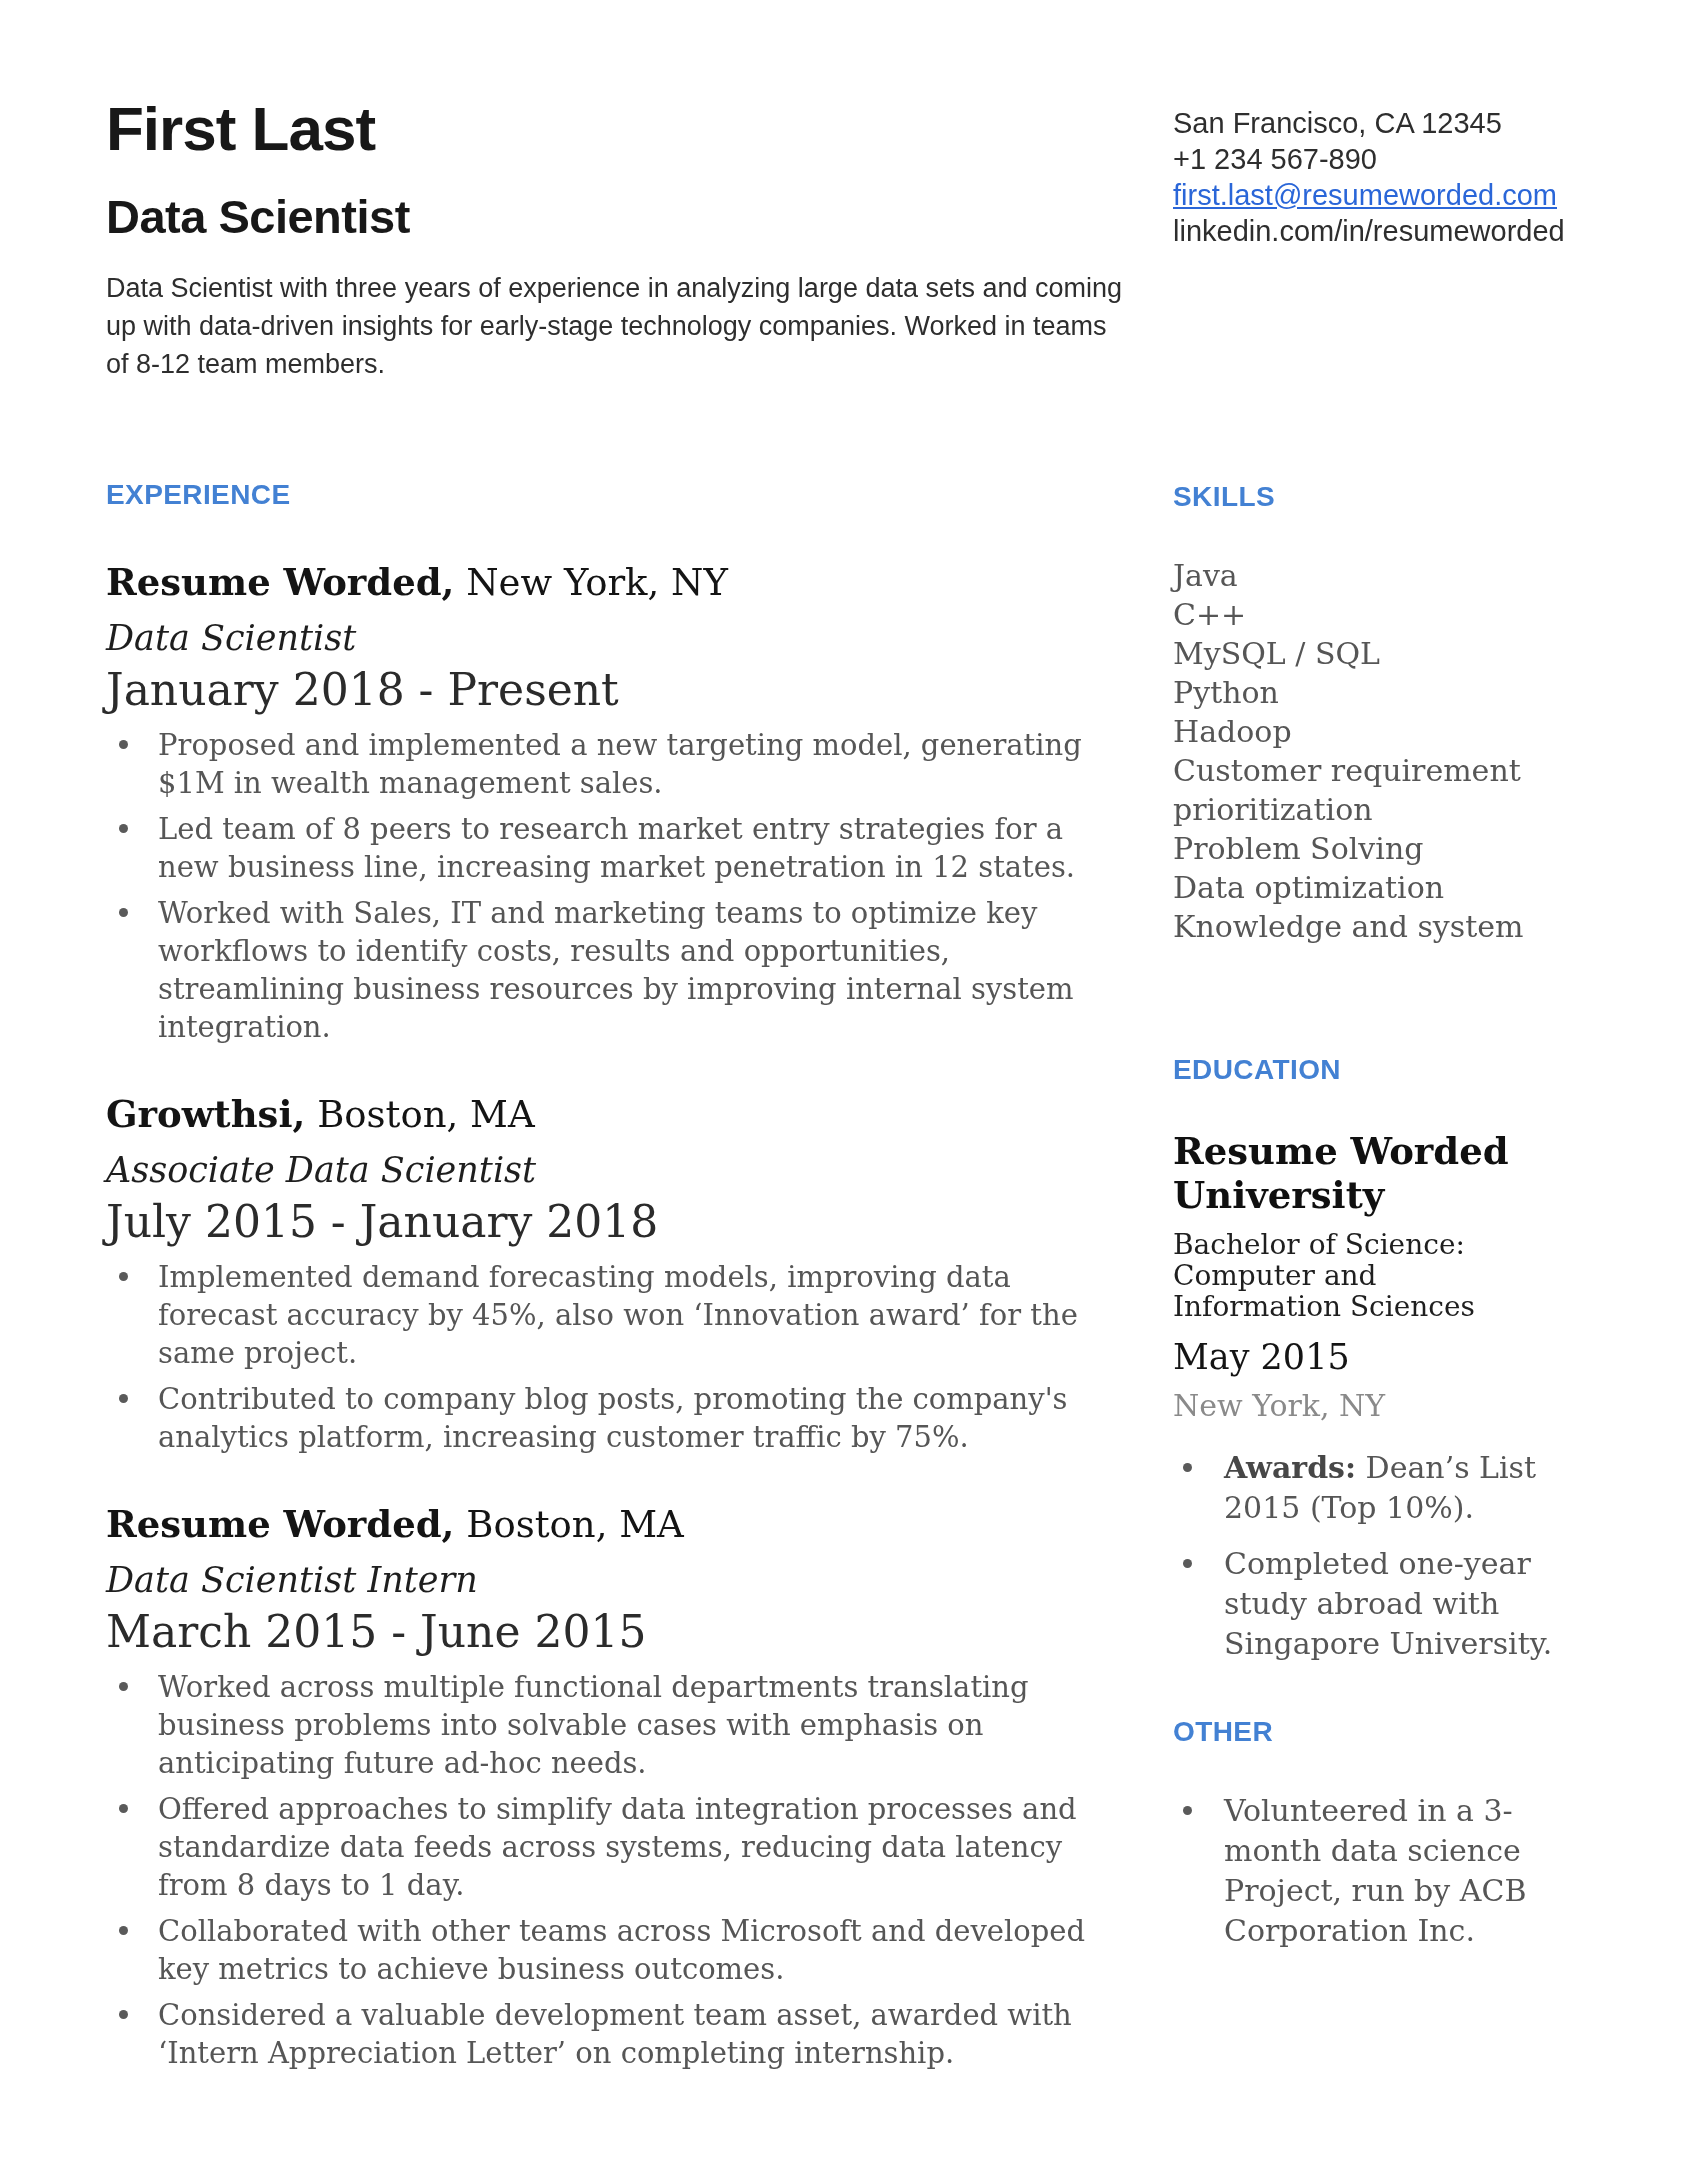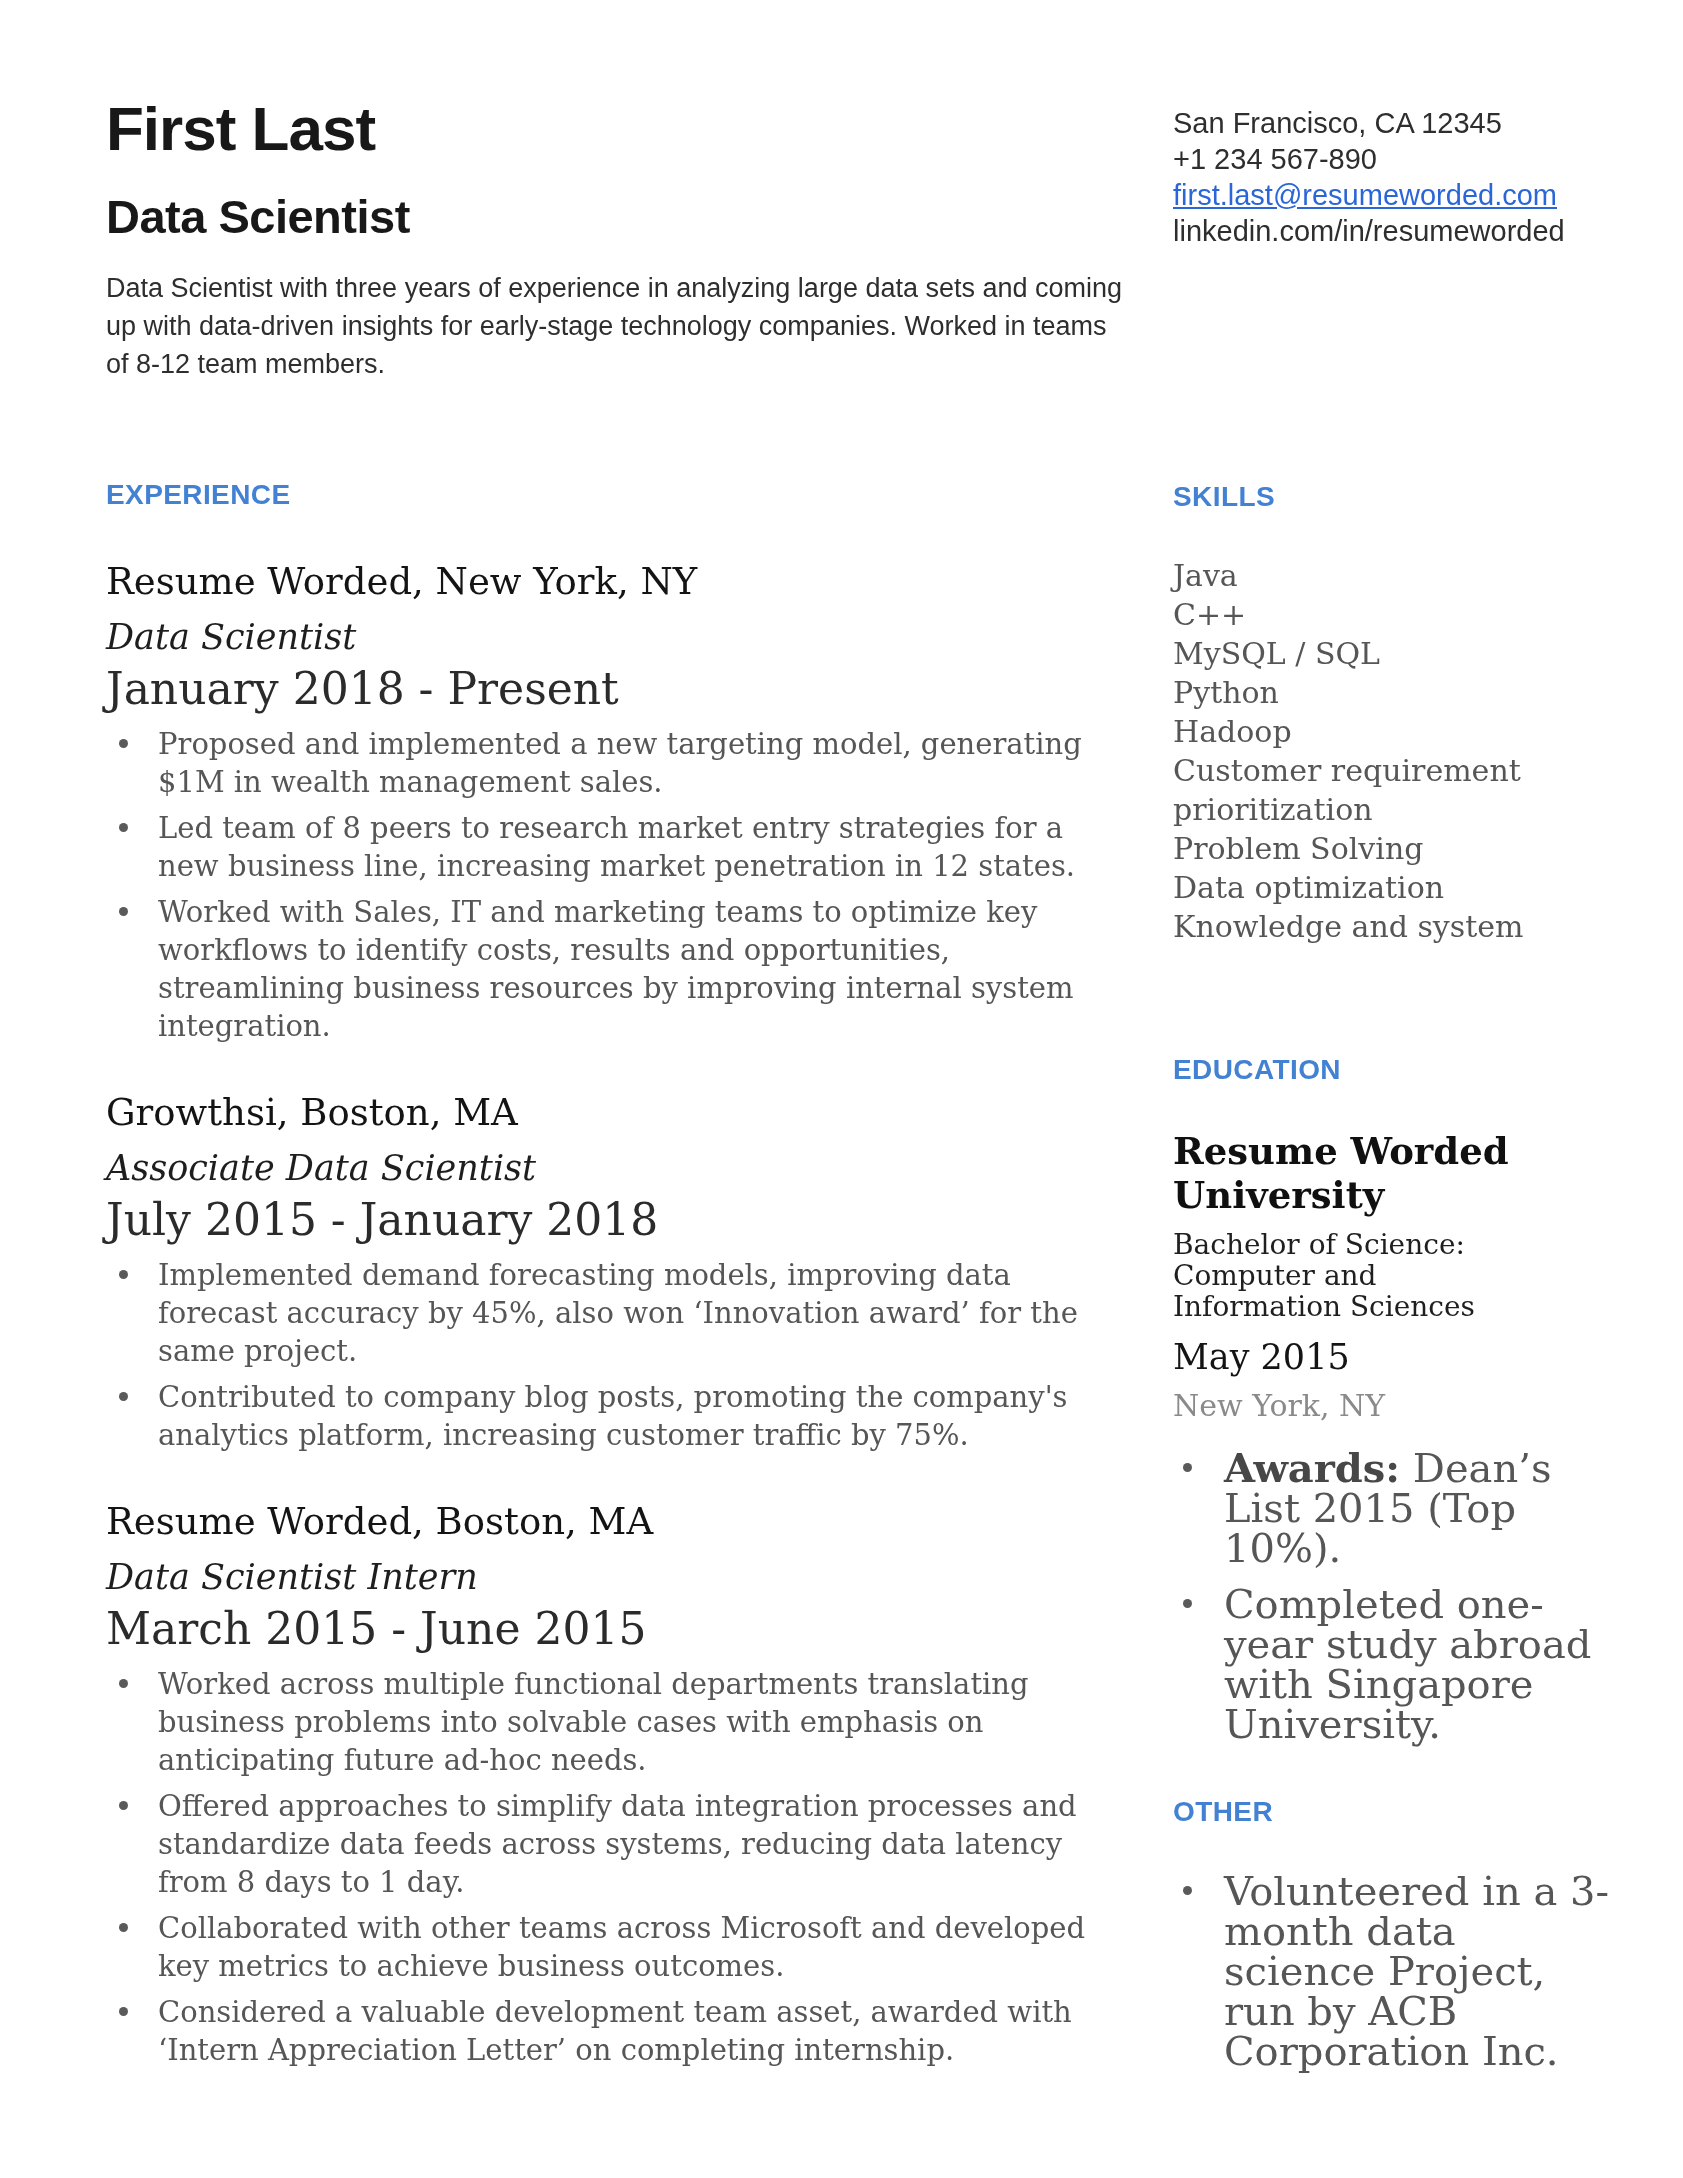--- a/index.html
+++ b/index.html
@@ -79,21 +79,21 @@
 
   
   .serif{font-family:"DejaVu Serif", serif;}
   .entry{margin-bottom:44px;}
   .entry .company-line{
     font-size:37px;
     line-height:48px;
     color:#141414;
     margin-bottom:10px;
   }
-  .entry .company-line .company{font-weight:400;}
+  .entry .company-line .company{font-weight:700;}
   .entry .role{
     font-style:italic;
     font-size:35px;
     line-height:43px;
     color:#1e1e1e;
     margin-bottom:10px;
   }
   .entry .dates{
     font-size:44px;
     line-height:40px;
@@ -146,21 +146,21 @@
     margin-bottom:10px;
   }
   .edu-location{
     font-size:30px;
     line-height:36px;
     color:var(--soft-gray);
   }
   ul.bullets.right{margin-top:24px;}
   ul.bullets.right li{
     padding-left:51px;
-    font-size:40px;
+    font-size:30px;
     line-height:40px;
     margin-bottom:16px;
   }
   ul.bullets.right li::before{left:10px;top:15px;}
   .bold-label{font-weight:700;color:#474747;}
 </style>
 </head>
 <body>
 
 <div class="page">

